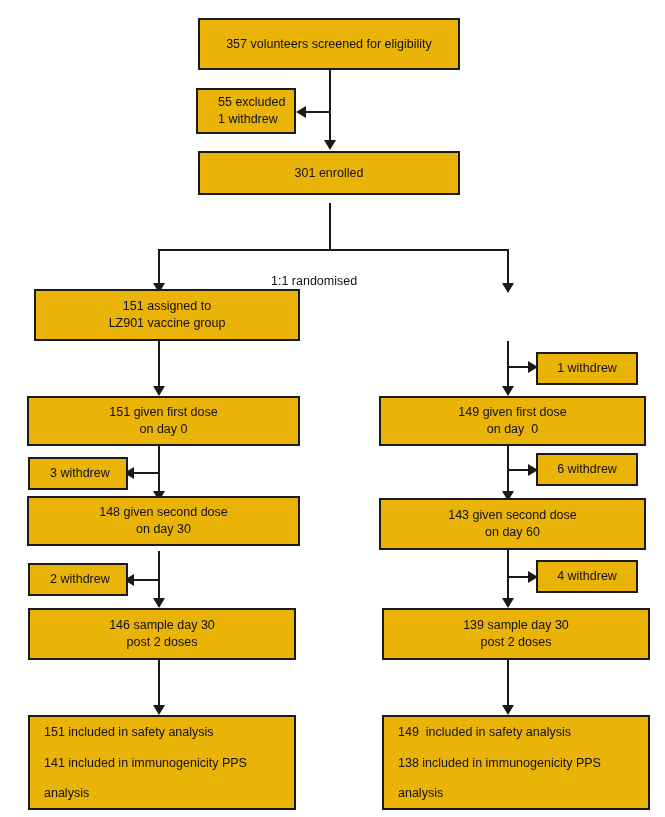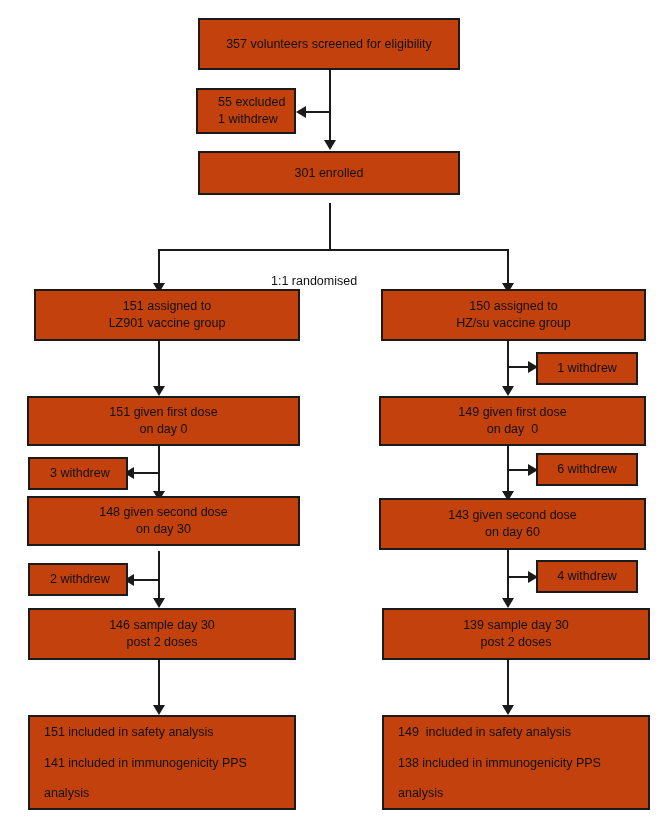--- a/index.html
+++ b/index.html
@@ -17,21 +17,21 @@
     width: 665px;
     height: 817px;
     background: #ffffff;
     overflow: hidden;
   }
   
   .box {
     position: absolute;
     box-sizing: border-box;
     border: 2px solid #1a1a1a;
-    background: #c2410c;
+    background: #eab308;
     display: flex;
     flex-direction: column;
     justify-content: center;
     font-size: 12.5px;
     line-height: 17px;
     color: #111111;
   }
   .box.center {
     align-items: center;
     text-align: center;
@@ -170,24 +170,20 @@
 
   <div class="vline" style="left:158px; top:660px; width:2px; height:48px;"></div>
   <div class="arrow-down" style="left:153px; top:705px;"></div>
 
   <div class="box leftal analysis" style="left:28px; top:715px; width:268px; height:95px;">
     <span class="line">151 included in safety analysis</span>
     <span class="line">141 included in immunogenicity PPS</span>
     <span class="line">analysis</span>
   </div>
 
-  <div class="box center" style="left:381px; top:289px; width:265px; height:52px;">
-    <span class="line">150 assigned to</span>
-    <span class="line">HZ/su vaccine group</span>
-  </div>
 
   <div class="vline" style="left:507px; top:341px; width:2px; height:48px;"></div>
   <div class="arrow-down" style="left:502px; top:386px;"></div>
   <div class="hline" style="left:509px; top:366px; width:26px; height:2px;"></div>
   <div class="arrow-right" style="left:528px; top:361px;"></div>
 
   <div class="box center small" style="left:536px; top:352px; width:102px; height:33px;">
     <span class="line">1 withdrew</span>
   </div>
 

